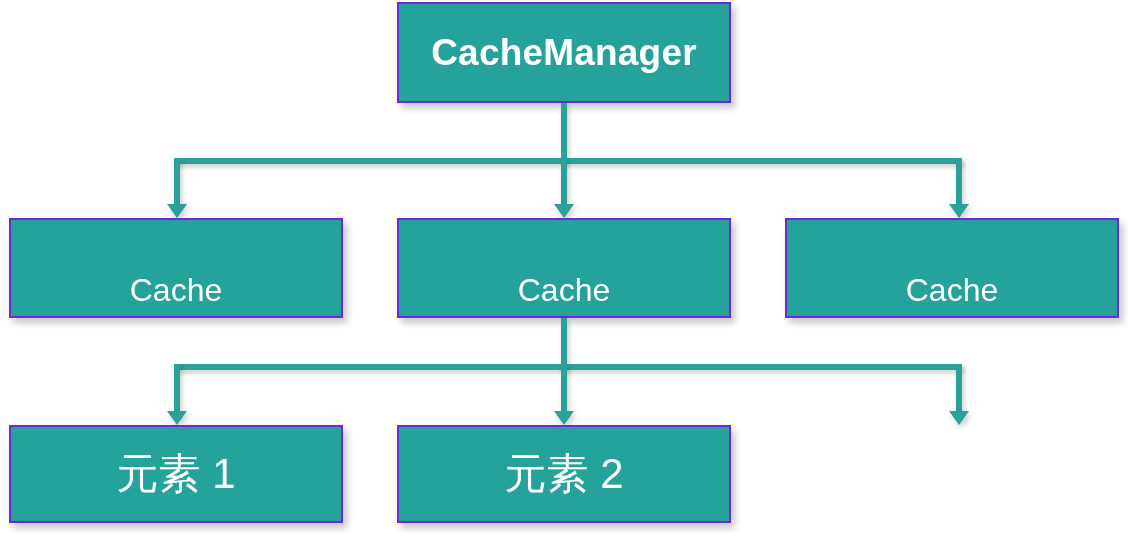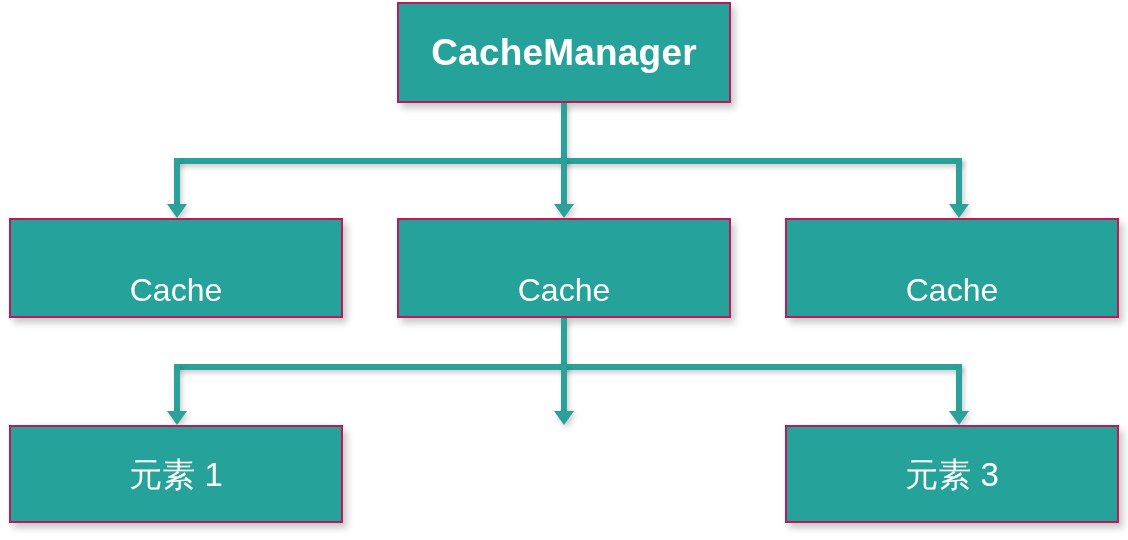--- a/index.html
+++ b/index.html
@@ -14,21 +14,21 @@
     position: relative;
     width: 1128px;
     height: 540px;
     background: #ffffff;
     overflow: hidden;
   }
   .node-box {
     position: absolute;
     box-sizing: border-box;
     background: #25A39B;
-    border: 2px solid #be185d;
+    border: 2px solid #6d28d9;
     box-shadow: 4px 5px 7px rgba(0, 0, 0, 0.22);
     display: flex;
     align-items: center;
     justify-content: center;
     color: #ffffff;
     text-align: left;
     line-height: 1;
   }
   .node-label {
     color: #ffffff;
@@ -39,21 +39,21 @@
     font-size: 37px;
     font-weight: 700;
     letter-spacing: 0.2px;
   }
   .label-mid {
     font-size: 32px;
     font-weight: 400;
     margin-top: 44px;
   }
   .label-leaf {
-    font-size: 33px;
+    font-size: 42px;
     font-weight: 400;
   }
 
   
   .conn-line {
     position: absolute;
     background: #2AA199;
     box-shadow: 2px 3px 5px rgba(0, 0, 0, 0.20);
   }
   .conn-h { height: 6px; }
@@ -108,17 +108,17 @@
 
   <div class="conn-line conn-v" style="left:561px; top:364px; height:47px;"></div>
   <div class="conn-arrow" style="left:554px; top:411px;"></div>
 
   <div class="conn-line conn-v" style="left:956px; top:364px; height:47px;"></div>
   <div class="conn-arrow" style="left:949px; top:411px;"></div>
 
   <div class="node-box" style="left:9px; top:425px; width:334px; height:98px;">
     <span class="node-label label-leaf">元素 1</span>
   </div>
-  <div class="node-box" style="left:785px; top:425px; width:334px; height:98px;">
-    <span class="node-label label-leaf">元素 3</span>
+  <div class="node-box" style="left:397px; top:425px; width:334px; height:98px;">
+    <span class="node-label label-leaf">元素 2</span>
   </div>
 
 </div>
 
 </body></html>

